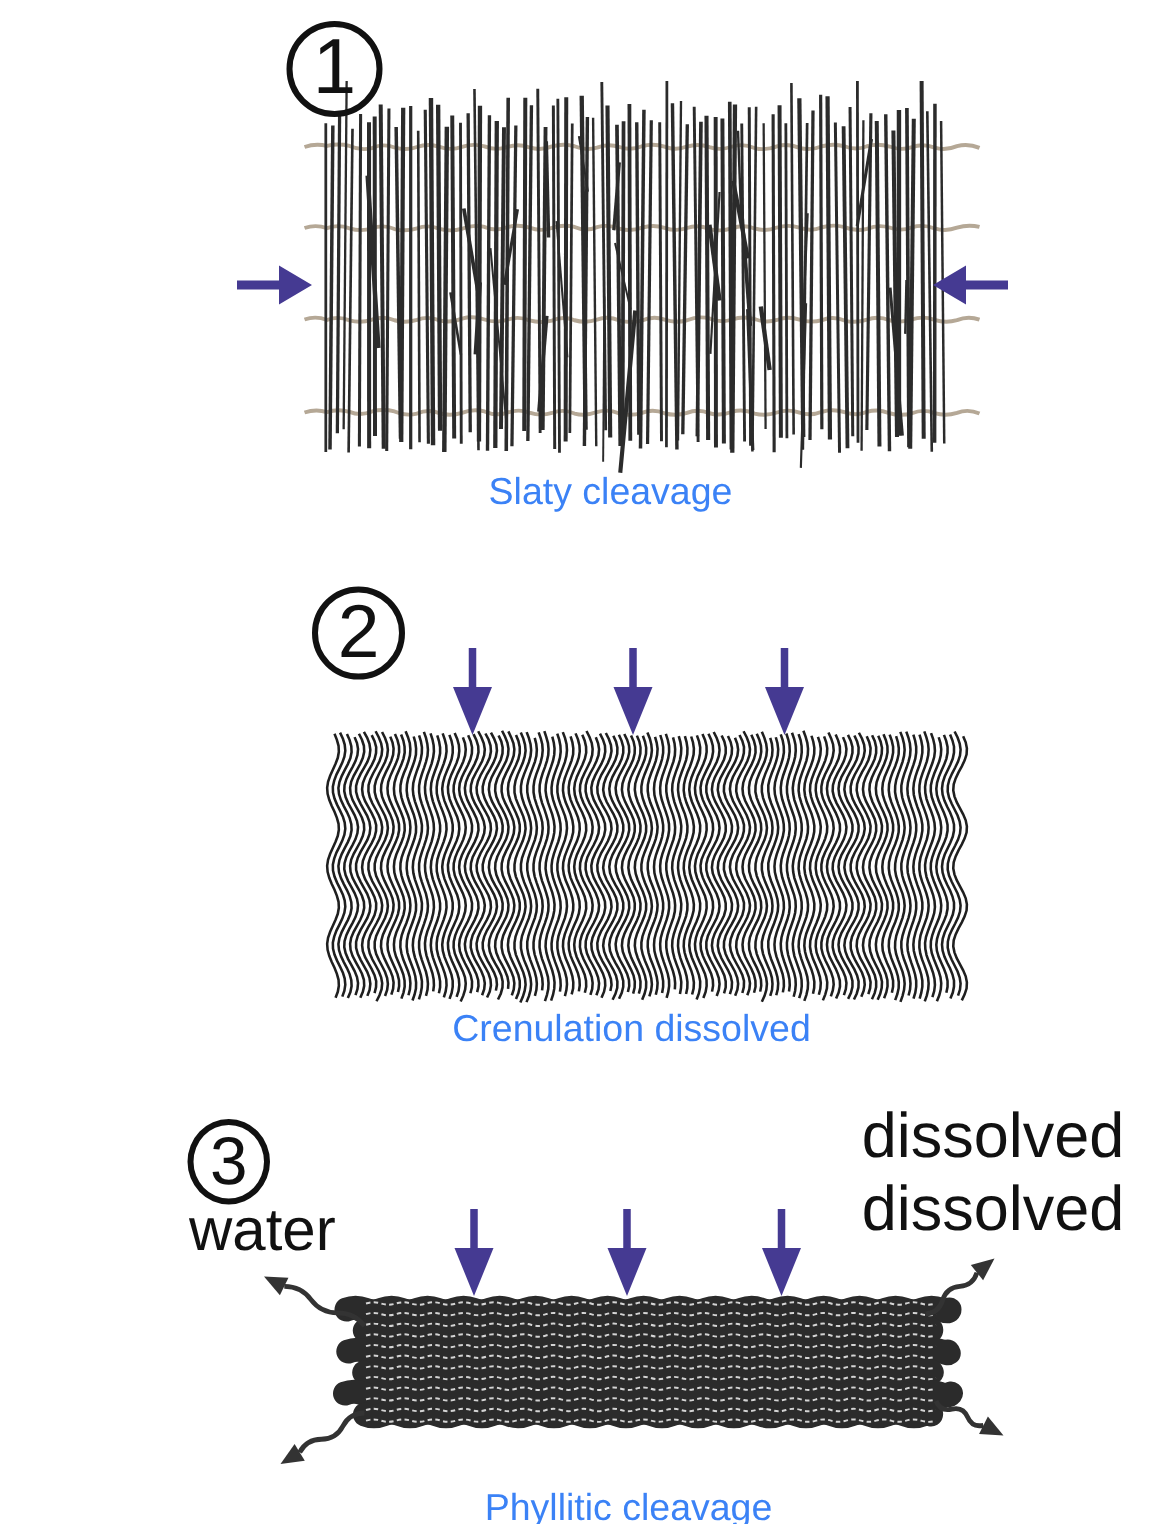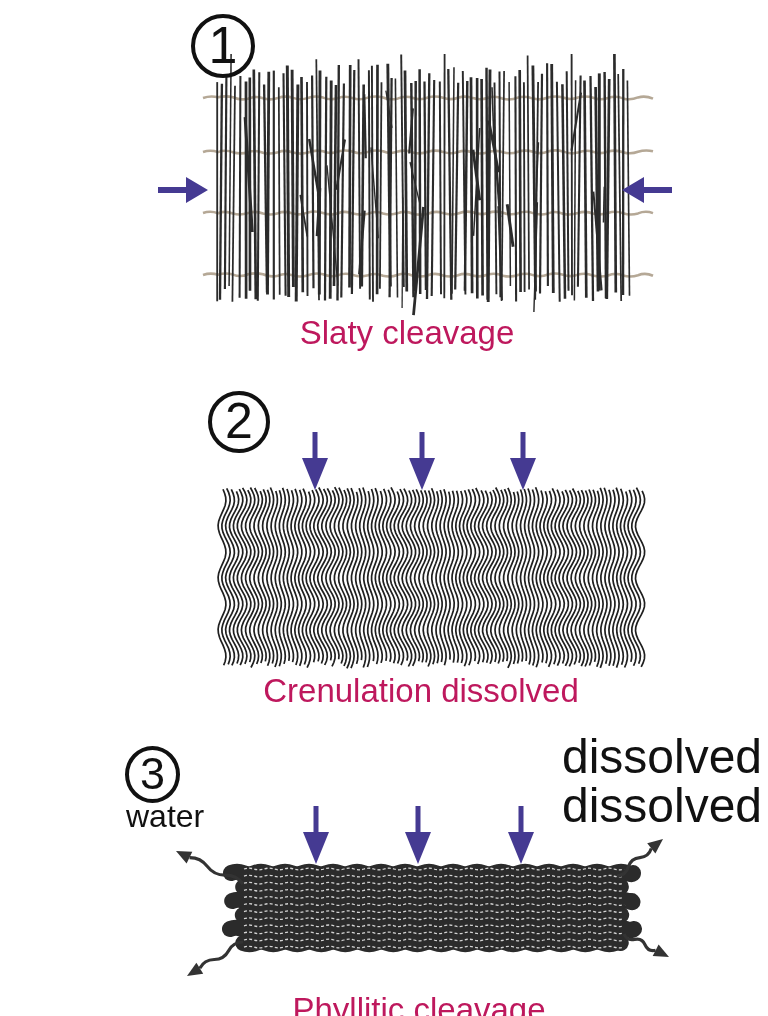--- a/index.html
+++ b/index.html
@@ -10,27 +10,27 @@
   #art{position:absolute;left:0;top:0;}
   .circ{
     position:absolute;border:4px solid #111;border-radius:50%;
     display:flex;align-items:center;justify-content:center;
     box-sizing:border-box;color:#111;background:transparent;
     font-family:"Liberation Sans",sans-serif;
   }
   .circ span{line-height:1;transform:translateY(-1px);}
   .caption{
     position:absolute;transform:translateX(-50%);
-    font-size:33px;color:#be185d;white-space:nowrap;
+    font-size:25px;color:#3b82f6;white-space:nowrap;
   }
   .biglabel{
-    position:absolute;font-size:32px;color:#111;white-space:nowrap;
+    position:absolute;font-size:40px;color:#111;white-space:nowrap;
   }
   .biglabel-right{
-    position:absolute;font-size:48px;color:#111;text-align:center;
+    position:absolute;font-size:42px;color:#111;text-align:center;
     line-height:49px;
   }
 </style>
 </head>
 <body>
 
 <div class="canvas">
 
   <svg id="art" width="768" height="1016" viewBox="0 0 768 1016">
       <g transform="translate(215,58)">

